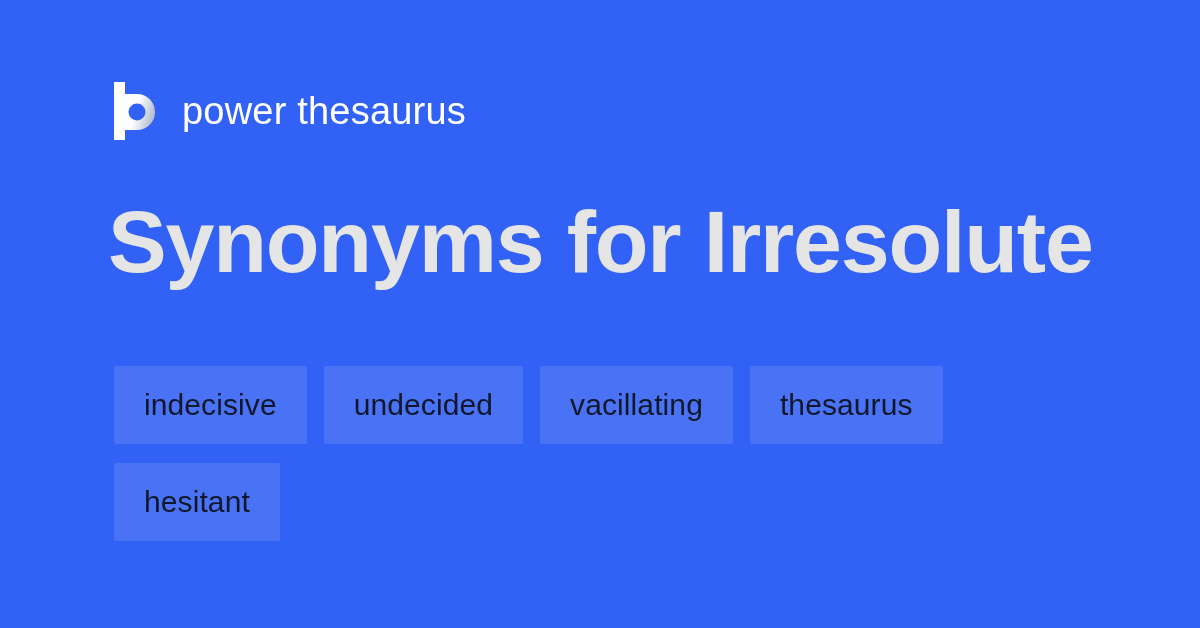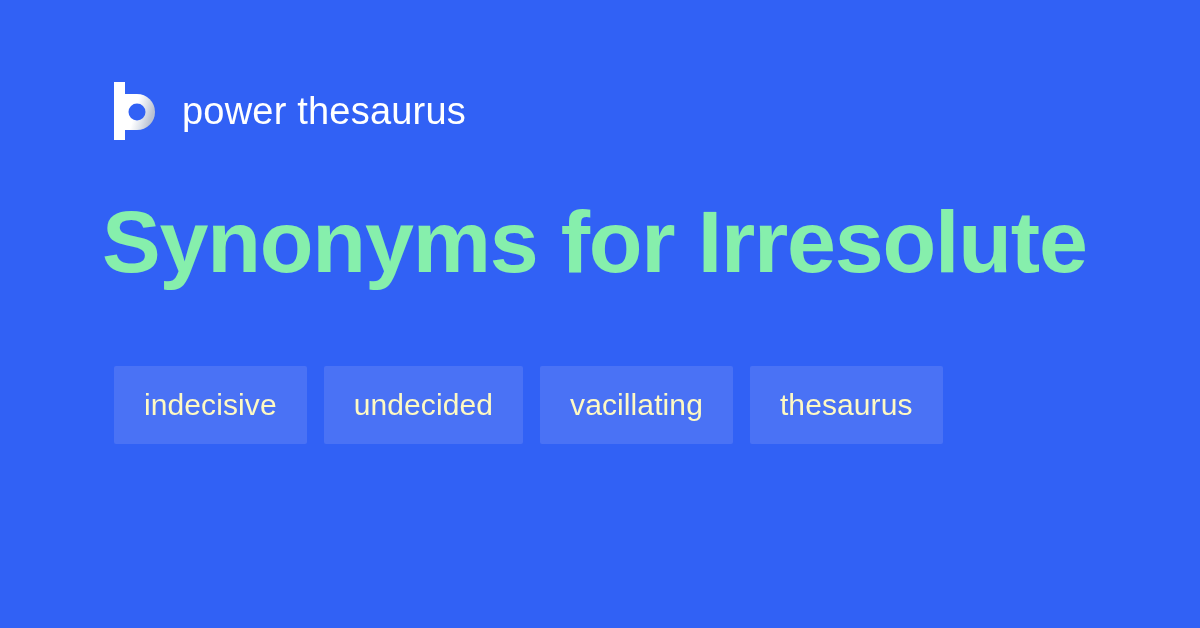--- a/index.html
+++ b/index.html
@@ -47,24 +47,24 @@
     font-size: 38px;
     font-weight: 400;
     letter-spacing: 0.2px;
     line-height: 1;
     white-space: nowrap;
   }
 
   
   .headline {
     position: absolute;
-    left: 68px;
+    left: 74px;
     top: 196px;
     width: 1060px;
-    color: #86efac;
+    color: #e5e5e5;
     font-size: 88px;
     font-weight: 700;
     letter-spacing: -1.2px;
     line-height: 1.05;
     white-space: nowrap;
   }
 
   
   .chips {
     position: absolute;
@@ -78,21 +78,21 @@
   }
 
   .chip {
     height: 78px;
     padding: 0 30px;
     background: #4a72f5;
     border-radius: 2px;
     display: flex;
     align-items: center;
     justify-content: center;
-    color: #fef9c3;
+    color: #0f172a;
     font-size: 30px;
     font-weight: 400;
     letter-spacing: 0.1px;
     white-space: nowrap;
     cursor: pointer;
   }
 </style>
 </head>
 <body>
 
@@ -117,15 +117,16 @@
     <span class="brand-name">power thesaurus</span>
   </div>
 
   <h1 class="headline">Synonyms for Irresolute</h1>
 
   <div class="chips">
     <span class="chip">indecisive</span>
     <span class="chip">undecided</span>
     <span class="chip">vacillating</span>
     <span class="chip">thesaurus</span>
+    <span class="chip">hesitant</span>
   </div>
 
 </div>
 
 </body></html>

